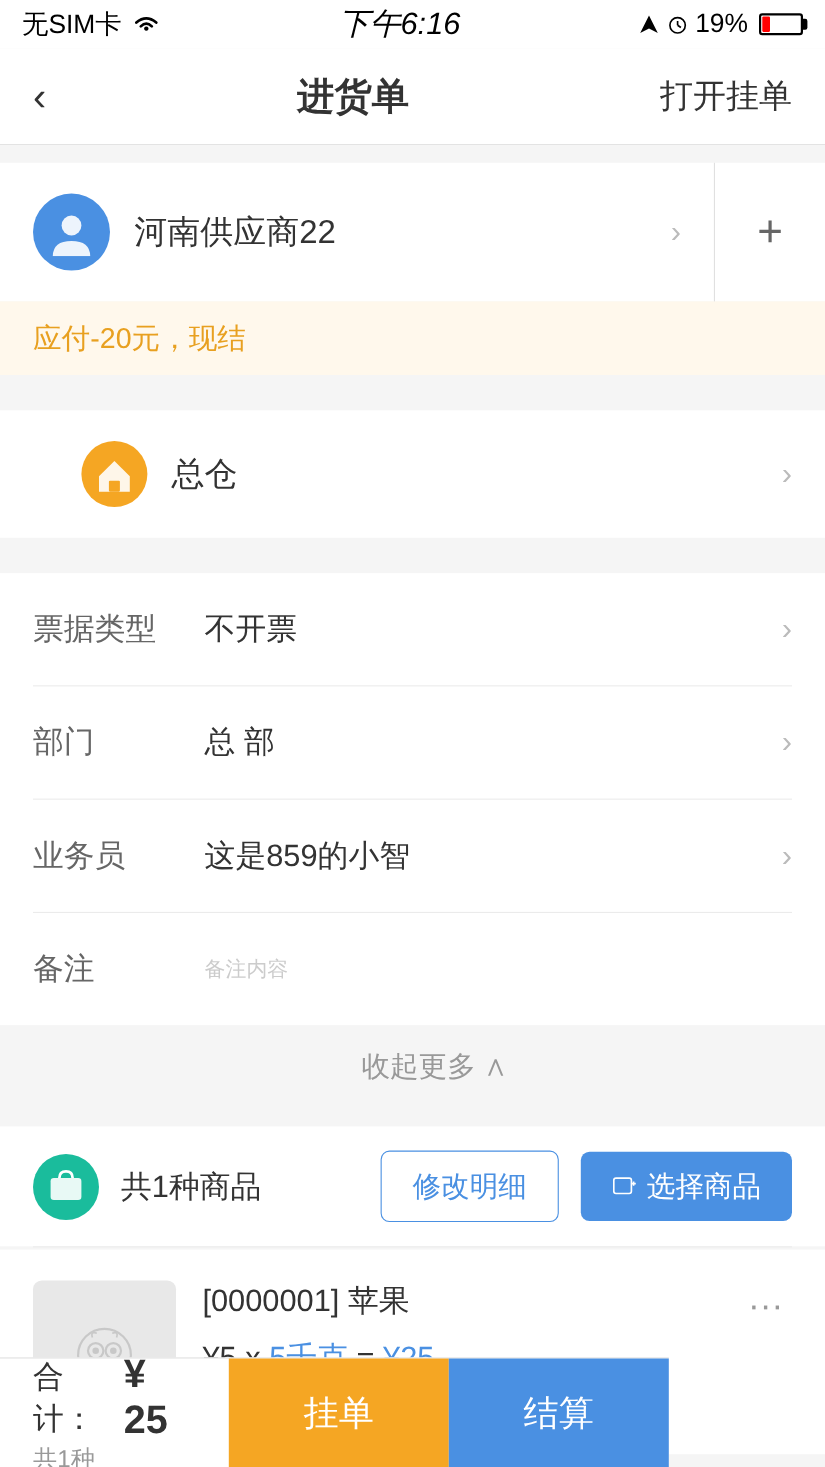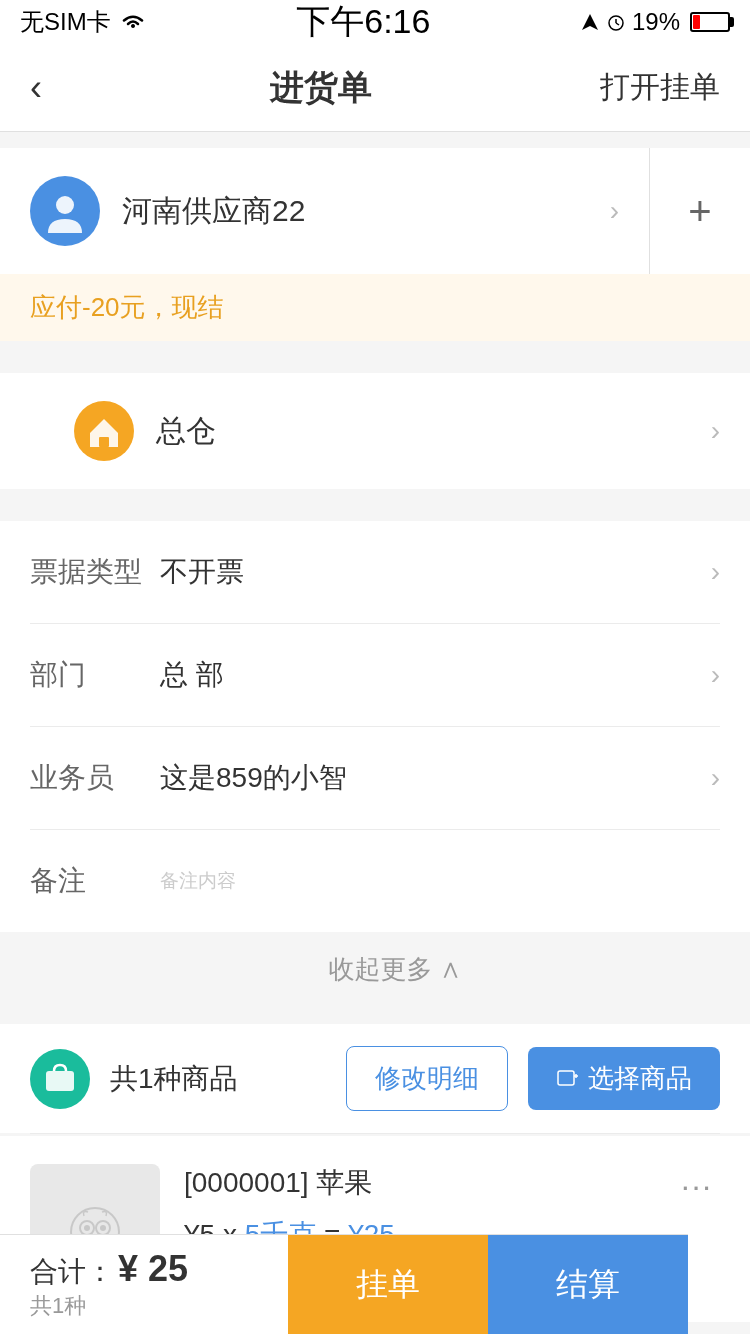--- a/index.html
+++ b/index.html
@@ -25,22 +25,23 @@
       font-size: 24px;
       color: #000;
     }
     .status-left {
       display: flex;
       align-items: center;
       gap: 8px;
       font-size: 24px;
     }
     .status-center {
-      font-size: 34px;
+      font-size: 28px;
       font-weight: 500;
+      font-style: italic;
     }
     .status-right {
       display: flex;
       align-items: center;
       gap: 6px;
       font-size: 24px;
     }
     .battery-icon {
       display: inline-block;
       width: 40px;
@@ -194,20 +195,21 @@
     
     .form-section {
       background: #fff;
       margin-top: 16px;
     }
     .form-row {
       display: flex;
       align-items: center;
       padding: 32px 30px;
       min-height: 96px;
+      gap: 26px;
     }
     .form-label {
       font-size: 28px;
       color: #666;
       width: 120px;
       flex-shrink: 0;
     }
     .form-value {
       font-size: 28px;
       color: #333;
@@ -324,21 +326,21 @@
       color: #999;
       padding: 4px 8px;
       cursor: pointer;
     }
 
     
     .bottom-bar {
       position: fixed;
       bottom: 0;
       left: 0;
-      width: 688px;
+      width: 608px;
       height: 100px;
       display: flex;
       align-items: stretch;
       background: #fff;
       border-top: 1px solid #e0e0e0;
       z-index: 100;
     }
     .total-section {
       flex: 1;
       display: flex;

